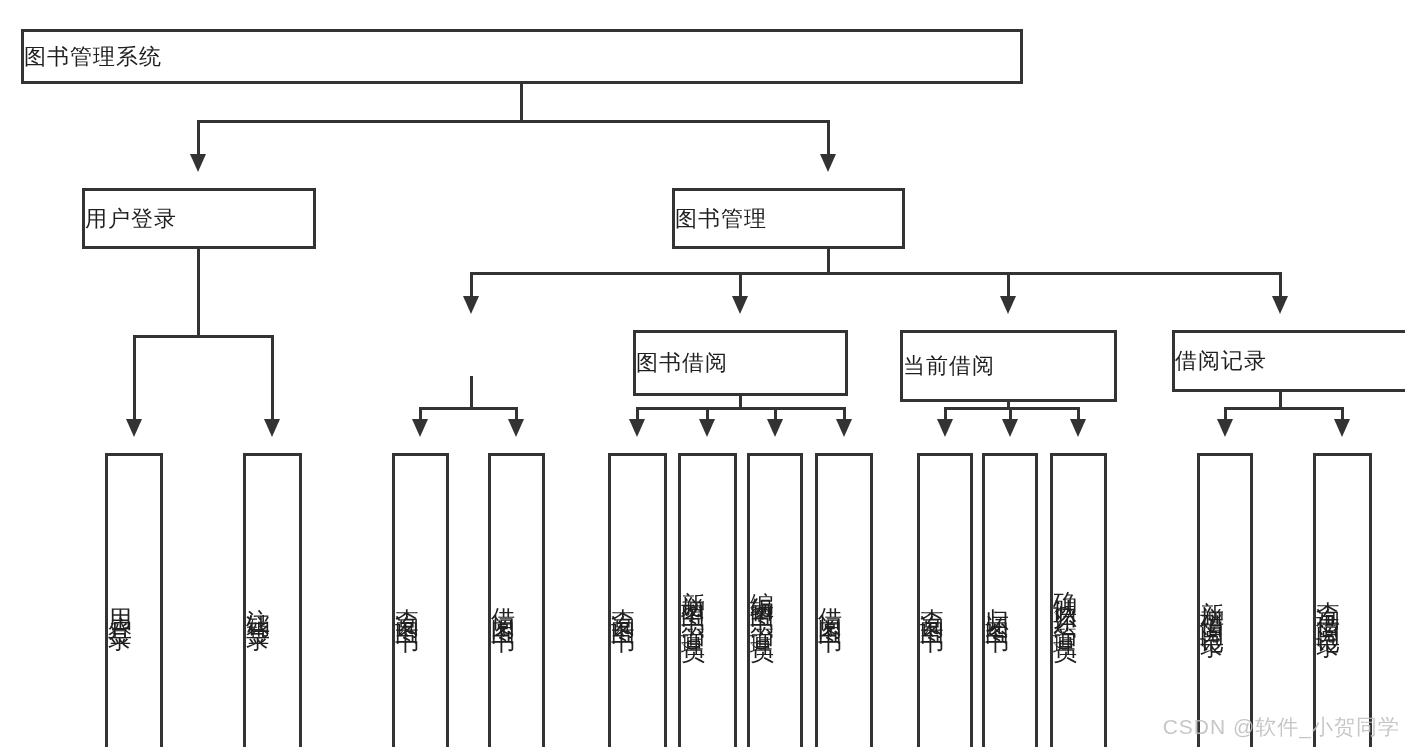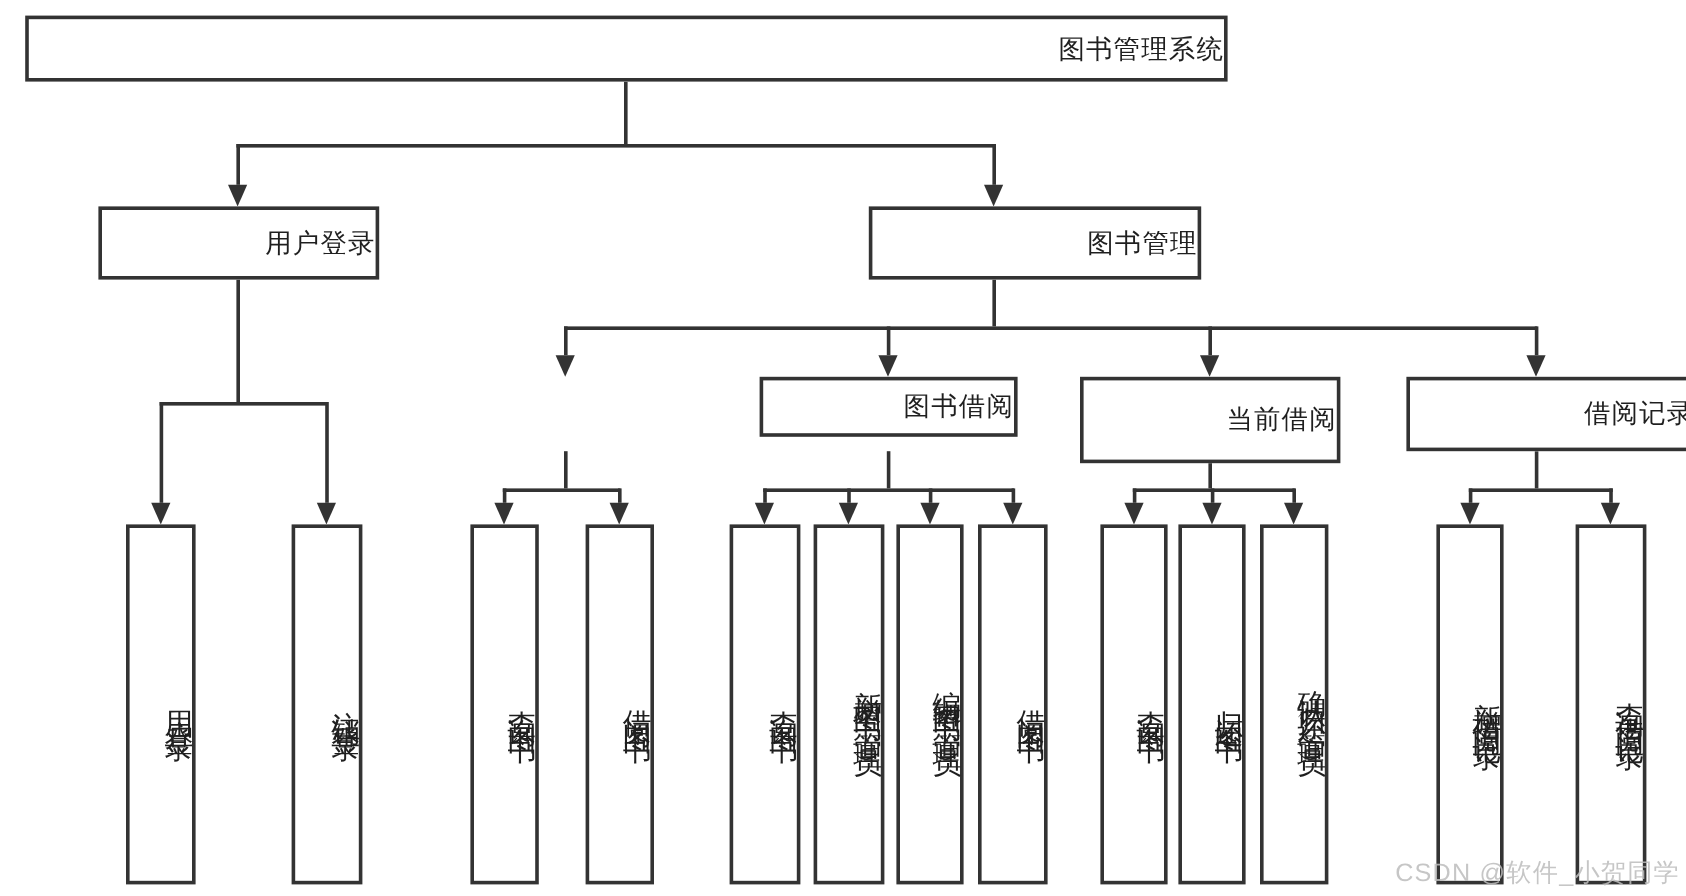--- a/index.html
+++ b/index.html
@@ -5,22 +5,23 @@
   html,body{margin:0;padding:0;background:#fff;}
   .stage{
     position:relative;width:1405px;height:747px;overflow:hidden;
     background:var(--background,#fff);
     font-family:"Liberation Sans","DejaVu Sans",sans-serif;
     color:var(--text,#1f1f1f);
   }
   .node{
     position:absolute;box-sizing:border-box;background:#fff;
     border:3px solid var(--line,#333);
-    display:flex;align-items:center;justify-content:flex-end;
+    display:flex;align-items:center;justify-content:flex-start;
     z-index:2;
+    margin-top:16px;
   }
   .hlabel{
     font-size:22px;letter-spacing:1px;white-space:nowrap;
     color:var(--text,#1f1f1f);
   }
   .vlabel{
     writing-mode:vertical-rl;text-orientation:mixed;
     font-size:24px;line-height:1;letter-spacing:7px;white-space:nowrap;
     color:var(--text,#1f1f1f);
   }
@@ -42,25 +43,25 @@
 
 <div class="stage">
 
   <div class="node" style="left:21px;top:13px;width:1002px;height:55px">
     <span class="hlabel">图书管理系统</span>
   </div>
 
   <div class="node" style="left:82px;top:172px;width:234px;height:61px">
     <span class="hlabel">用户登录</span>
   </div>
-  <div class="node" style="left:724px;top:172px;width:277px;height:61px">
+  <div class="node" style="left:672px;top:172px;width:233px;height:61px">
     <span class="hlabel">图书管理</span>
   </div>
 
-  <div class="node" style="left:633px;top:314px;width:215px;height:50px">
+  <div class="node" style="left:633px;top:314px;width:215px;height:66px">
     <span class="hlabel">图书借阅</span>
   </div>
   <div class="node" style="left:900px;top:314px;width:217px;height:72px">
     <span class="hlabel">当前借阅</span>
   </div>
   <div class="node" style="left:1172px;top:314px;width:243px;height:62px">
     <span class="hlabel">借阅记录</span>
   </div>
 
   <div class="node" style="left:105px;top:437px;width:58px;height:300px">

